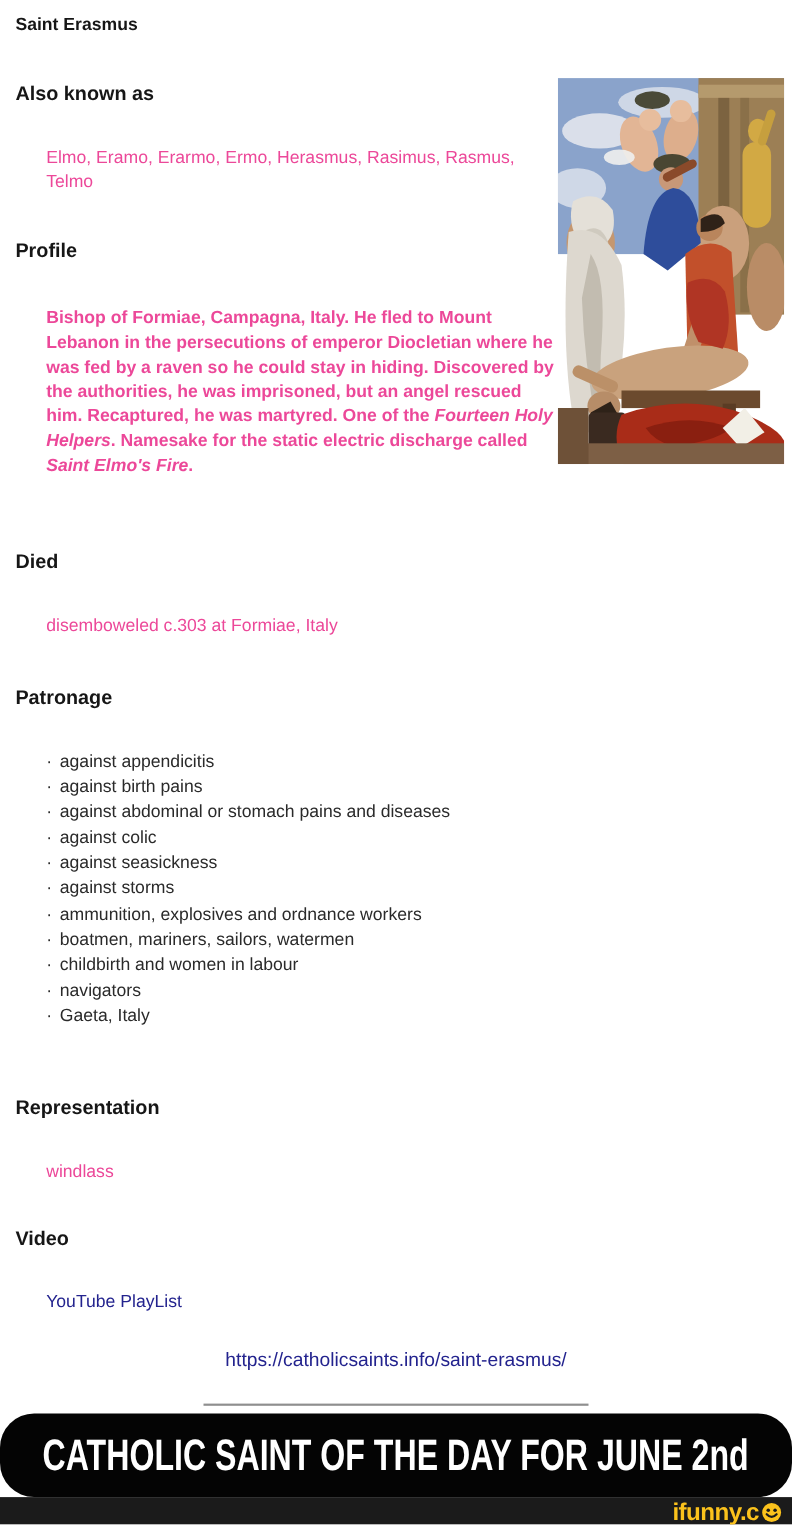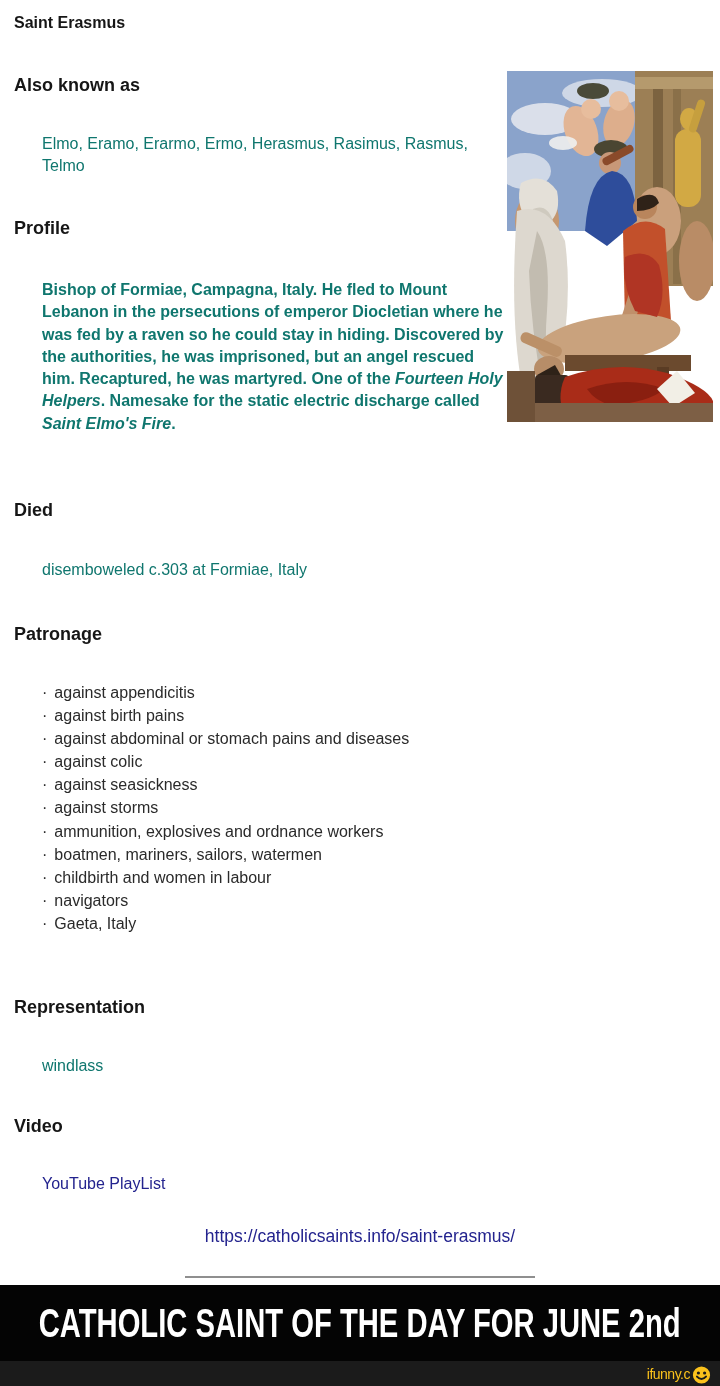--- a/index.html
+++ b/index.html
@@ -23,21 +23,21 @@
     line-height: 25px;
   }
   .h2-aka { top: 73px; }
   .h2-profile { top: 216px; }
   .h2-died { top: 498px; }
   .h2-patronage { top: 622px; }
   .h2-representation { top: 995px; }
   .h2-video { top: 1114px; }
   .body-text {
     left: 42px;
-    font-size: 16px; line-height: 22.3px; color: #0f766e;
+    font-size: 16px; line-height: 22.3px; color: #ec4899;
   }
   .aka-text { top: 133px; width: 445px; }
   .profile-text { top: 279px; width: 467px; font-weight: bold; }
   .profile-text i { font-style: italic; }
   .died-text { top: 559px; }
   .windlass-text { top: 1055px; }
   .patronage-list { top: 681px; left: 42px; list-style: none; }
   .patronage-list li {
     font-size: 16px; line-height: 23.1px; color: #2a2a2a;
   }
@@ -62,36 +62,36 @@
     color: #23238e; text-decoration: none; cursor: pointer;
     display: block;
   }
   .divider {
     left: 185px; top: 1276px; width: 350px; height: 0;
     border: none; border-top: 2px solid #8f8f8f;
   }
   .banner {
     left: 0; top: 1285px; width: 720px; height: 76px;
     background: #040404;
-    display: flex; align-items: center; justify-content: center;
+    display: flex; align-items: center; justify-content: center; border-radius: 31px;
   }
   .banner-text {
     color: #ffffff; font-weight: 700; font-size: 40px;
     white-space: nowrap; display: inline-block;
     transform: scaleX(0.73); transform-origin: center;
     letter-spacing: 0px;
   }
   .footer-strip {
     left: 0; top: 1361px; width: 720px; height: 25px;
     background: #1b1b1b;
   }
   .ifunny-logo {
     position: absolute; right: 8px; bottom: -1px;
     display: flex; align-items: center;
-    color: #fbc21c; font-weight: 400; font-size: 14px;
+    color: #fbc21c; font-weight: 700; font-size: 22px;
     letter-spacing: -0.5px; line-height: 25px;
   }
   .ifunny-logo svg { display: block; margin-left: 1px; }
 </style>
 </head>
 <body>
 
 <h1 class="abs h1">Saint Erasmus</h1>
 
 <h2 class="abs h2 h2-aka">Also known as</h2>

